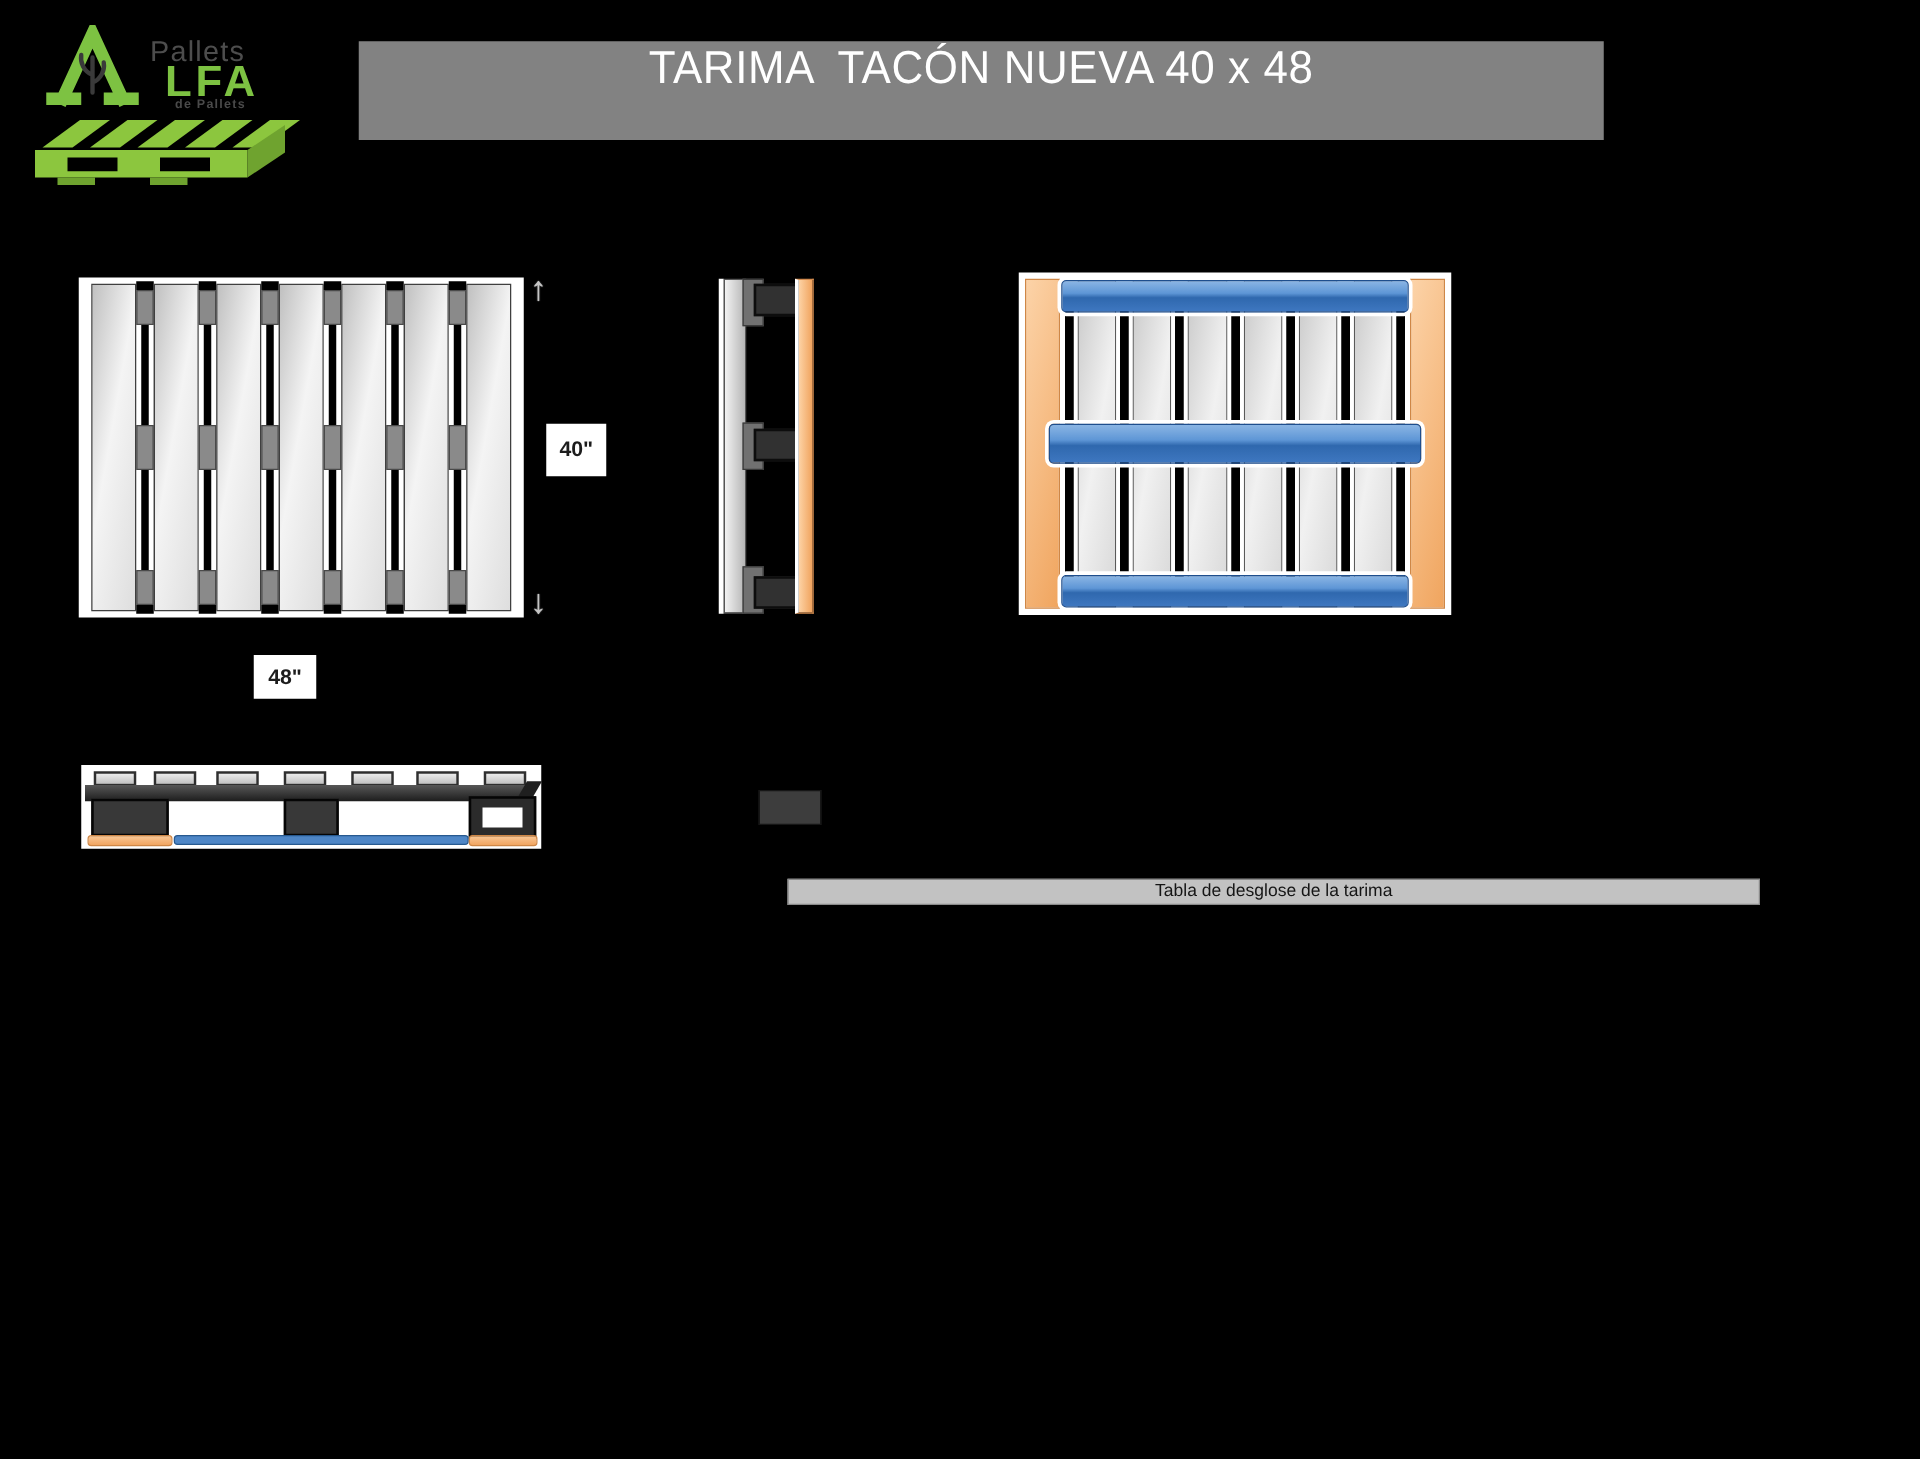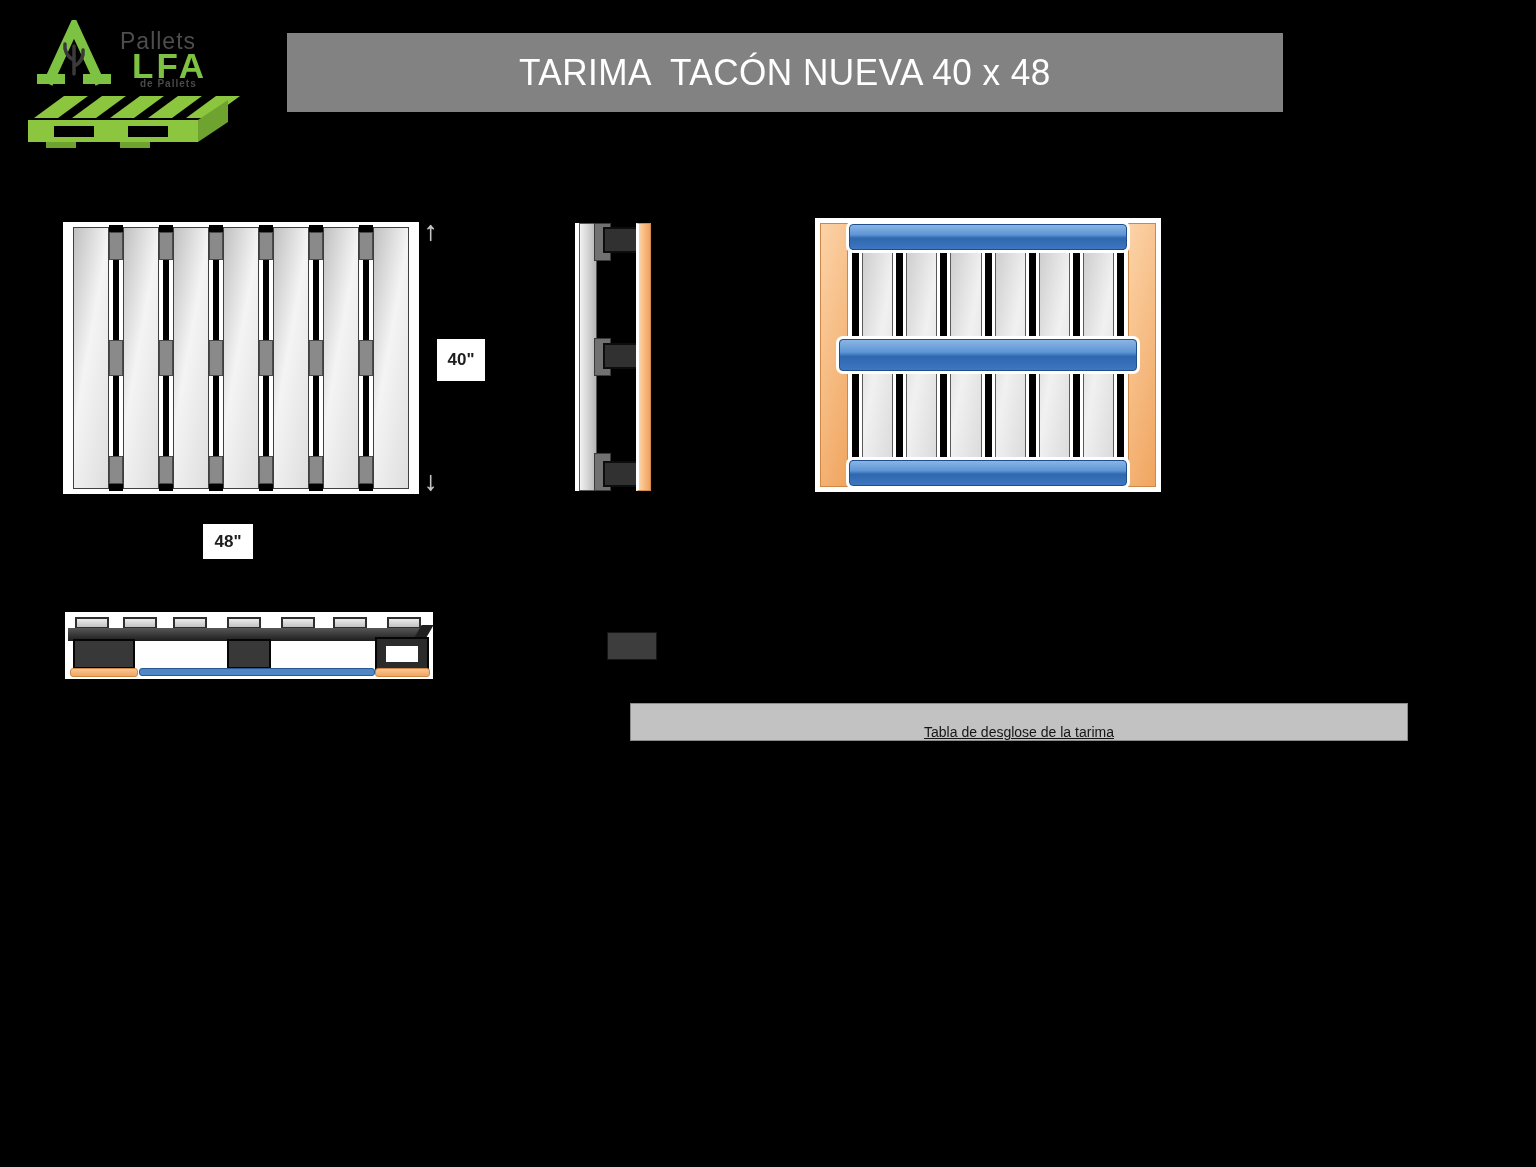--- a/index.html
+++ b/index.html
@@ -13,21 +13,21 @@
   .logo .brand-main{position:absolute;left:104px;top:42px;font-size:35px;font-weight:bold;
                     color:#7dc242;letter-spacing:3px;}
   .logo .tagline{position:absolute;left:112px;top:74px;font-size:10px;font-weight:bold;
                  color:#4a4a4a;letter-spacing:1px;}
   .logo svg{position:absolute;}
   .alfa-tree{left:6px;top:16px;}
   .pallet-art{left:0px;top:88px;}
 
   
   .banner{position:absolute;left:287px;top:33px;width:996px;height:79px;background:#828282;
-          display:flex;align-items:center;justify-content:center;}
+          display:flex;justify-content:center;}
   .banner span{color:#ffffff;font-size:37px;white-space:pre;transform:scaleX(.95);letter-spacing:.5px;}
 
   
   .top-view{position:absolute;left:63px;top:222px;width:356px;height:272px;background:#fff;
             padding:0;box-sizing:border-box;}
   .tv-inner{position:absolute;left:10px;right:10px;top:3px;bottom:3px;display:flex;}
   .tv-wide{flex:38 1 0;background:linear-gradient(100deg,#c0c0c0,#f4f4f4 45%,#dedede);
            border:1px solid #3f3f3f;margin:2px 0;}
   .tv-n{flex:15 0 0;display:flex;flex-direction:column;}
   .n-notch{height:7px;background:#000;}
@@ -99,23 +99,23 @@
              background:linear-gradient(#f9c globally,#f1a561);
              background:linear-gradient(#f9c795,#f1a561);border:1px solid #cf8746;}
   .el-orange.ol{left:5px;width:68px;}
   .el-orange.or{left:310px;width:55px;}
   .el-blue{position:absolute;bottom:3px;left:74px;width:236px;height:8px;background:#4e86c6;
            border:1px solid #27598f;border-radius:3px;box-sizing:border-box;}
 
   
   .legend-swatch{position:absolute;left:607px;top:632px;width:48px;height:26px;background:#3d3d3d;
                  border:1px solid #161616;}
-  .table-bar{position:absolute;left:630px;top:703px;width:778px;height:38px;background:#c2c2c2;
-             border:1px solid #8a8a8a;box-sizing:border-box;display:flex;align-items:flex-end;
-             justify-content:center;color:#151515;font-size:14px;text-decoration:underline;}
+  .table-bar{position:absolute;left:630px;top:703px;width:778px;height:21px;background:#c2c2c2;
+             border:1px solid #8a8a8a;box-sizing:border-box;display:flex;align-items:flex-start;
+             justify-content:center;color:#151515;font-size:14px;}
 </style>
 </head>
 <body>
 
 <div class="canvas">
 
   <div class="logo">
     <svg class="alfa-tree" width="80" height="66" viewBox="0 0 80 66">
       <path d="M8 59 H26 M16 59 L40 7 L64 59 M54 59 H72" stroke="#7dc242" stroke-width="10" fill="none" stroke-linecap="square"></path>
       <path d="M40 26 V54 M40 40 C33 37 30 30 31 24 M40 46 C47 43 50 36 49 30" stroke="#3a3a3a" stroke-width="3.5" fill="none" stroke-linecap="round"></path>

